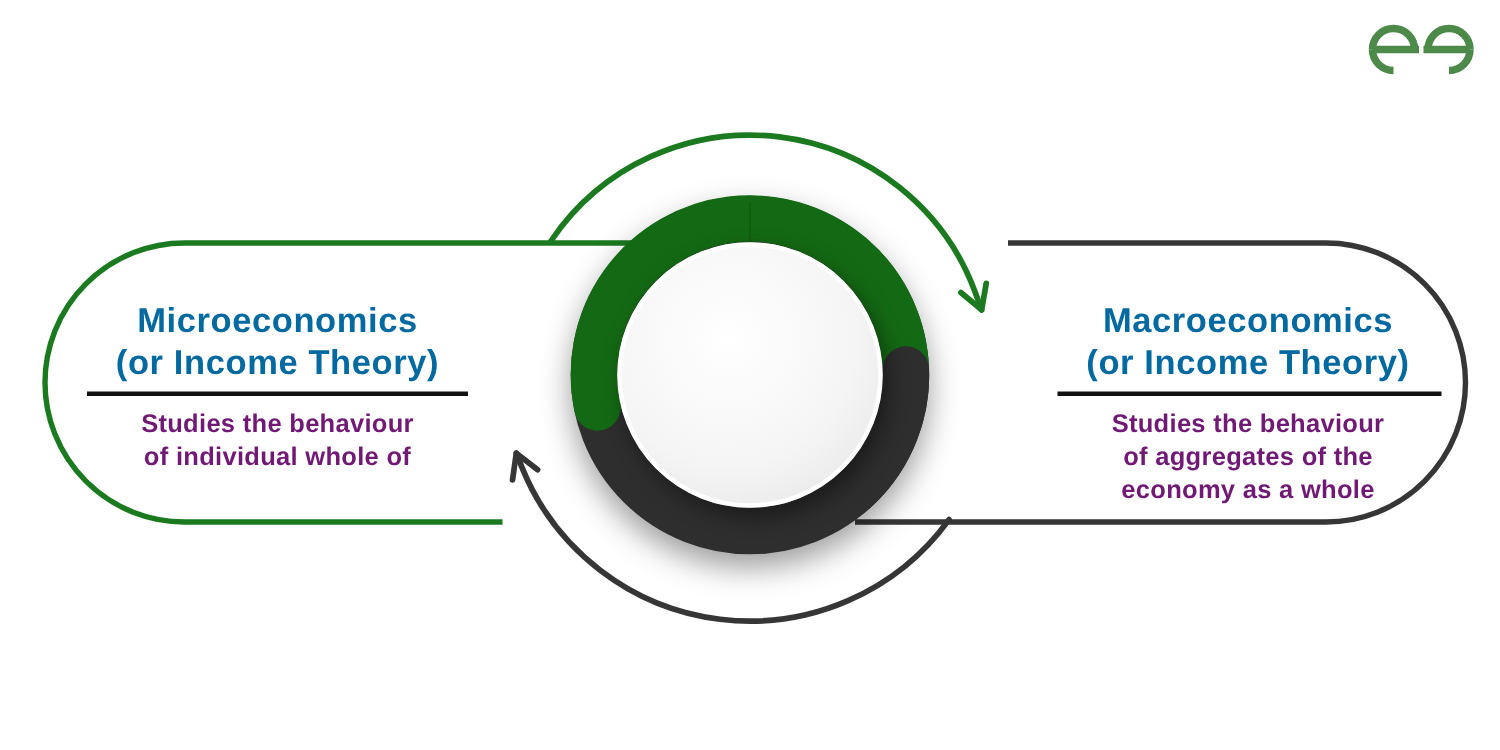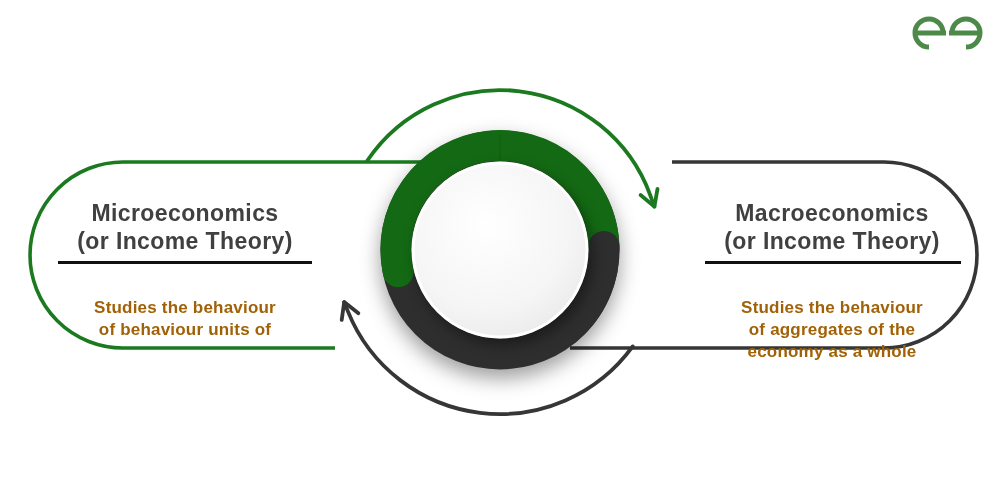--- a/index.html
+++ b/index.html
@@ -1,23 +1,23 @@
 <!DOCTYPE html>
 <html><head>
 <meta charset="utf-8">
 <style>
   html,body{margin:0;padding:0;background:#ffffff;}
   .canvas{
     position:relative;width:1000px;height:500px;background:#ffffff;
     overflow:hidden;font-family:"Liberation Sans",sans-serif;
   }
   .layer{position:absolute;left:0;top:0;z-index:1;}
-  .txt{position:absolute;text-align:center;font-weight:bold;color:#404040;z-index:2;}
+  .txt{position:absolute;text-align:center;font-weight:bold;color:#0369a1;z-index:2;}
   .heading{font-size:23px;line-height:28px;letter-spacing:0.4px;}
-  .bodytxt{font-size:17px;line-height:22px;letter-spacing:0.2px;color:#a16207;margin-top:25px;}
+  .bodytxt{font-size:17px;line-height:22px;letter-spacing:0.2px;color:#701a75;}
   .center-title{font-size:22.5px;line-height:29px;letter-spacing:0.3px;color:#0e0e0e;}
   .divider{position:absolute;height:3px;background:#111;z-index:2;}
   .heading-left{left:15px;top:199px;width:340px;}
   .divider-left{left:58px;top:261px;width:254px;}
   .body-left{left:15px;top:272px;width:340px;}
   .heading-right{left:662px;top:199px;width:340px;}
   .divider-right{left:705px;top:261px;width:256px;}
   .body-right{left:662px;top:272px;width:340px;}
   .title-center{left:350px;top:215px;width:300px;}
   .shadow-ring{filter:drop-shadow(0px 9px 10px rgba(0,0,0,0.38));}
@@ -70,21 +70,21 @@
     </g>
   </svg>
 
   <div class="txt heading heading-left">
     <div>Microeconomics</div>
     <div>(or Income Theory)</div>
   </div>
   <div class="divider divider-left"></div>
   <div class="txt bodytxt body-left">
     <div>Studies the behaviour</div>
-    <div>of behaviour units of</div>
+    <div>of individual whole of</div>
   </div>
 
 
   <div class="txt heading heading-right">
     <div>Macroeconomics</div>
     <div>(or Income Theory)</div>
   </div>
   <div class="divider divider-right"></div>
   <div class="txt bodytxt body-right">
     <div>Studies the behaviour</div>

